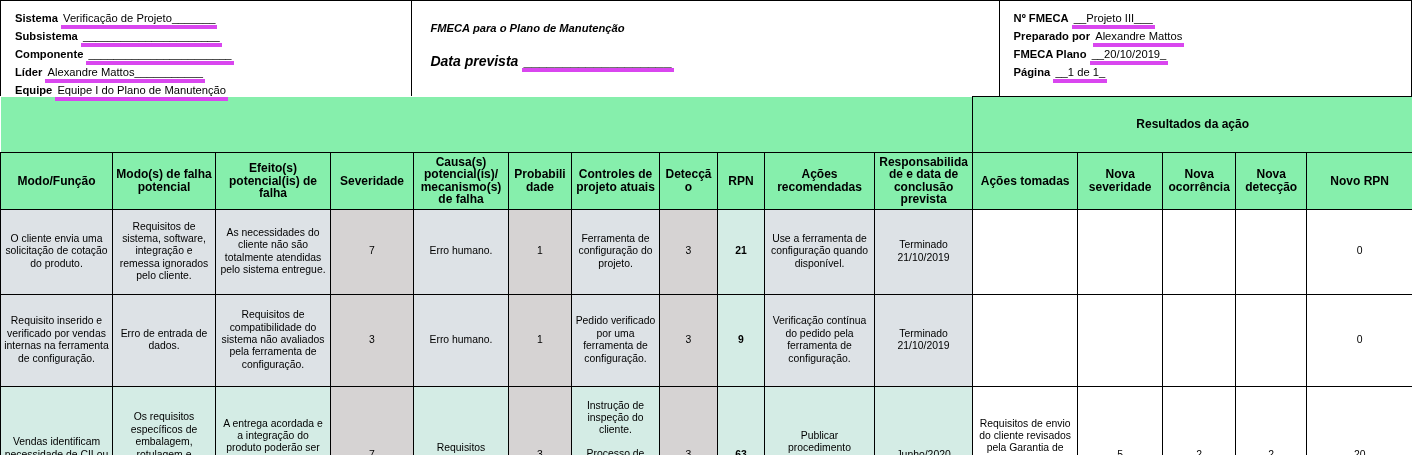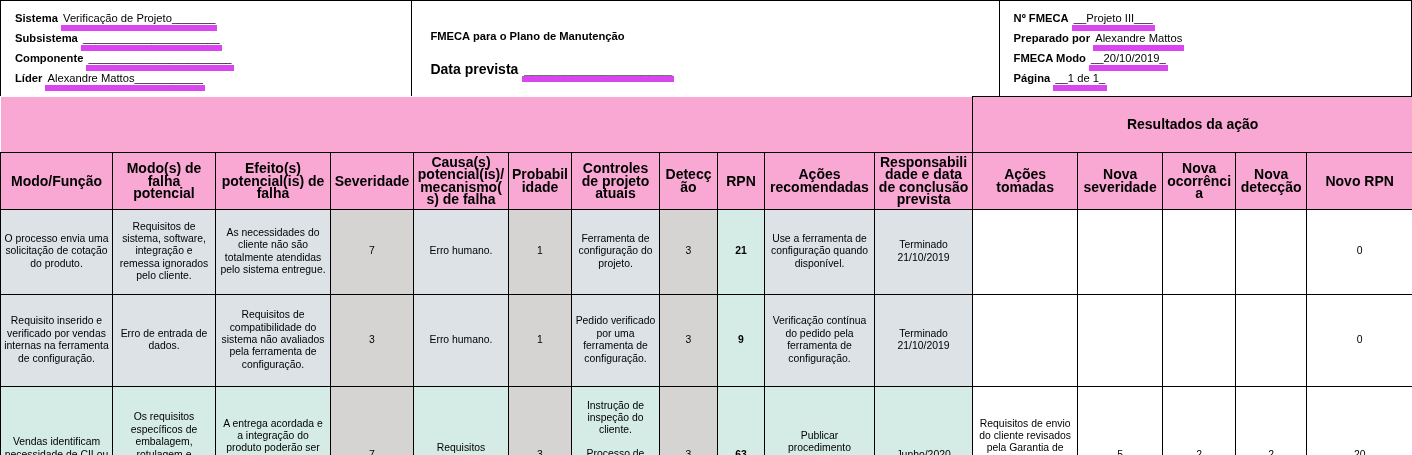--- a/index.html
+++ b/index.html
@@ -27,28 +27,28 @@
     height: 96px;
     border: 1.4px solid #000;
     border-bottom: none;
   }
   .hdr-cell {
     padding: 10px 0 0 14px;
     font-size: 11.2px;
     line-height: 14.6px;
   }
   .hdr-left   { width: 412px; border-right: 1.4px solid #000; }
-  .hdr-mid    { width: 588px; border-right: 1.4px solid #000; padding-left: 18px; padding-top: 28px; }
+  .hdr-mid    { width: 588px; border-right: 1.4px solid #000; padding-left: 18px; padding-top: 20px; font-style: italic; }
   .hdr-right  { width: 412px; padding-left: 14px; }
 
   .fld { white-space: nowrap; }
   .fld b { font-weight: bold; }
   .ul {
     display: inline-block;
-    border-bottom: 6px solid #d946ef;
+    border-bottom: 4px solid #d946ef;
     min-width: 8px;
     padding: 0 2px;
     line-height: 13px;
   }
   .mid-title { font-size: 11.2px; font-weight: bold; margin-bottom: 18px; }
   .mid-date  { font-size: 14px; font-weight: bold; }
 
   
   table.fmeca {
     border-collapse: collapse;
@@ -60,22 +60,22 @@
     vertical-align: middle;
     text-align: center;
     font-size: 10.4px;
     line-height: 12.4px;
     padding: 3px 3px;
     word-wrap: break-word;
     overflow-wrap: break-word;
   }
   table.fmeca thead th {
     font-weight: bold;
-    font-size: 14px;
-    background: #f9a8d4;
+    font-size: 12px;
+    background: #86efac;
     height: 56px;
   }
   th.grp { height: 15px; font-weight: normal; font-size: 11px; padding: 1px; }
   th.shade-gray { background: #d5d5d5; }
   th.shade-mint { background: #d2ece4; }
 
   
   td.b-gray  { background: #dde2e6; }
   td.b-dgray { background: #d6d3d3; }
   td.b-mint  { background: #d4ece5; }
@@ -104,41 +104,45 @@
         <span class="ul"><span></span><span>______________________</span></span>
       </div>
       <div class="fld">
         <b>Componente</b>
         <span class="ul"><span></span><span>_______________________</span></span>
       </div>
       <div class="fld">
         <b>Líder</b>
         <span class="ul"><span>Alexandre Mattos</span><span>___________</span></span>
       </div>
+      <div class="fld">
+        <b>Equipe</b>
+        <span class="ul"><span>Equipe I do Plano de Manutenção</span><span></span></span>
+      </div>
     </div>
 
     <div class="hdr-cell hdr-mid">
       <div class="mid-title">FMECA para o Plano de Manutenção</div>
       <div class="mid-date">
         <span>Data prevista</span>
         <span class="ul"><span></span><span>___________________</span></span>
       </div>
     </div>
 
     <div class="hdr-cell hdr-right">
       <div class="fld">
         <b>Nº FMECA</b>
         <span class="ul"><span>__</span><span>Projeto III</span><span>___</span></span>
       </div>
       <div class="fld">
         <b>Preparado por</b>
         <span class="ul"><span></span><span>Alexandre Mattos</span><span></span></span>
       </div>
       <div class="fld">
-        <b>FMECA Modo</b>
+        <b>FMECA Plano</b>
         <span class="ul"><span>__</span><span>20/10/2019</span><span>_</span></span>
       </div>
       <div class="fld">
         <b>Página</b>
         <span class="ul"><span>__</span><span>1 de 1</span><span>_</span></span>
       </div>
     </div>
   </div>
 
   <table class="fmeca">
@@ -180,21 +184,21 @@
         <th>Ações tomadas</th>
         <th>Nova severidade</th>
         <th>Nova ocorrência</th>
         <th>Nova detecção</th>
         <th>Novo RPN</th>
       </tr>
     </thead>
     <tbody>
 
       <tr style="height:85px">
-        <td class="b-gray">O processo envia uma solicitação de cotação do produto.</td>
+        <td class="b-gray">O cliente envia uma solicitação de cotação do produto.</td>
         <td class="b-gray">Requisitos de sistema, software, integração e remessa ignorados pelo cliente.</td>
         <td class="b-gray">As necessidades do cliente não são totalmente atendidas pelo sistema entregue.</td>
         <td class="b-dgray num">7</td>
         <td class="b-gray">Erro humano.</td>
         <td class="b-dgray num">1</td>
         <td class="b-gray">Ferramenta de configuração do projeto.</td>
         <td class="b-dgray num">3</td>
         <td class="b-mint rpn">21</td>
         <td class="b-gray">Use a ferramenta de configuração quando disponível.</td>
         <td class="b-gray">Terminado 21/10/2019</td>

